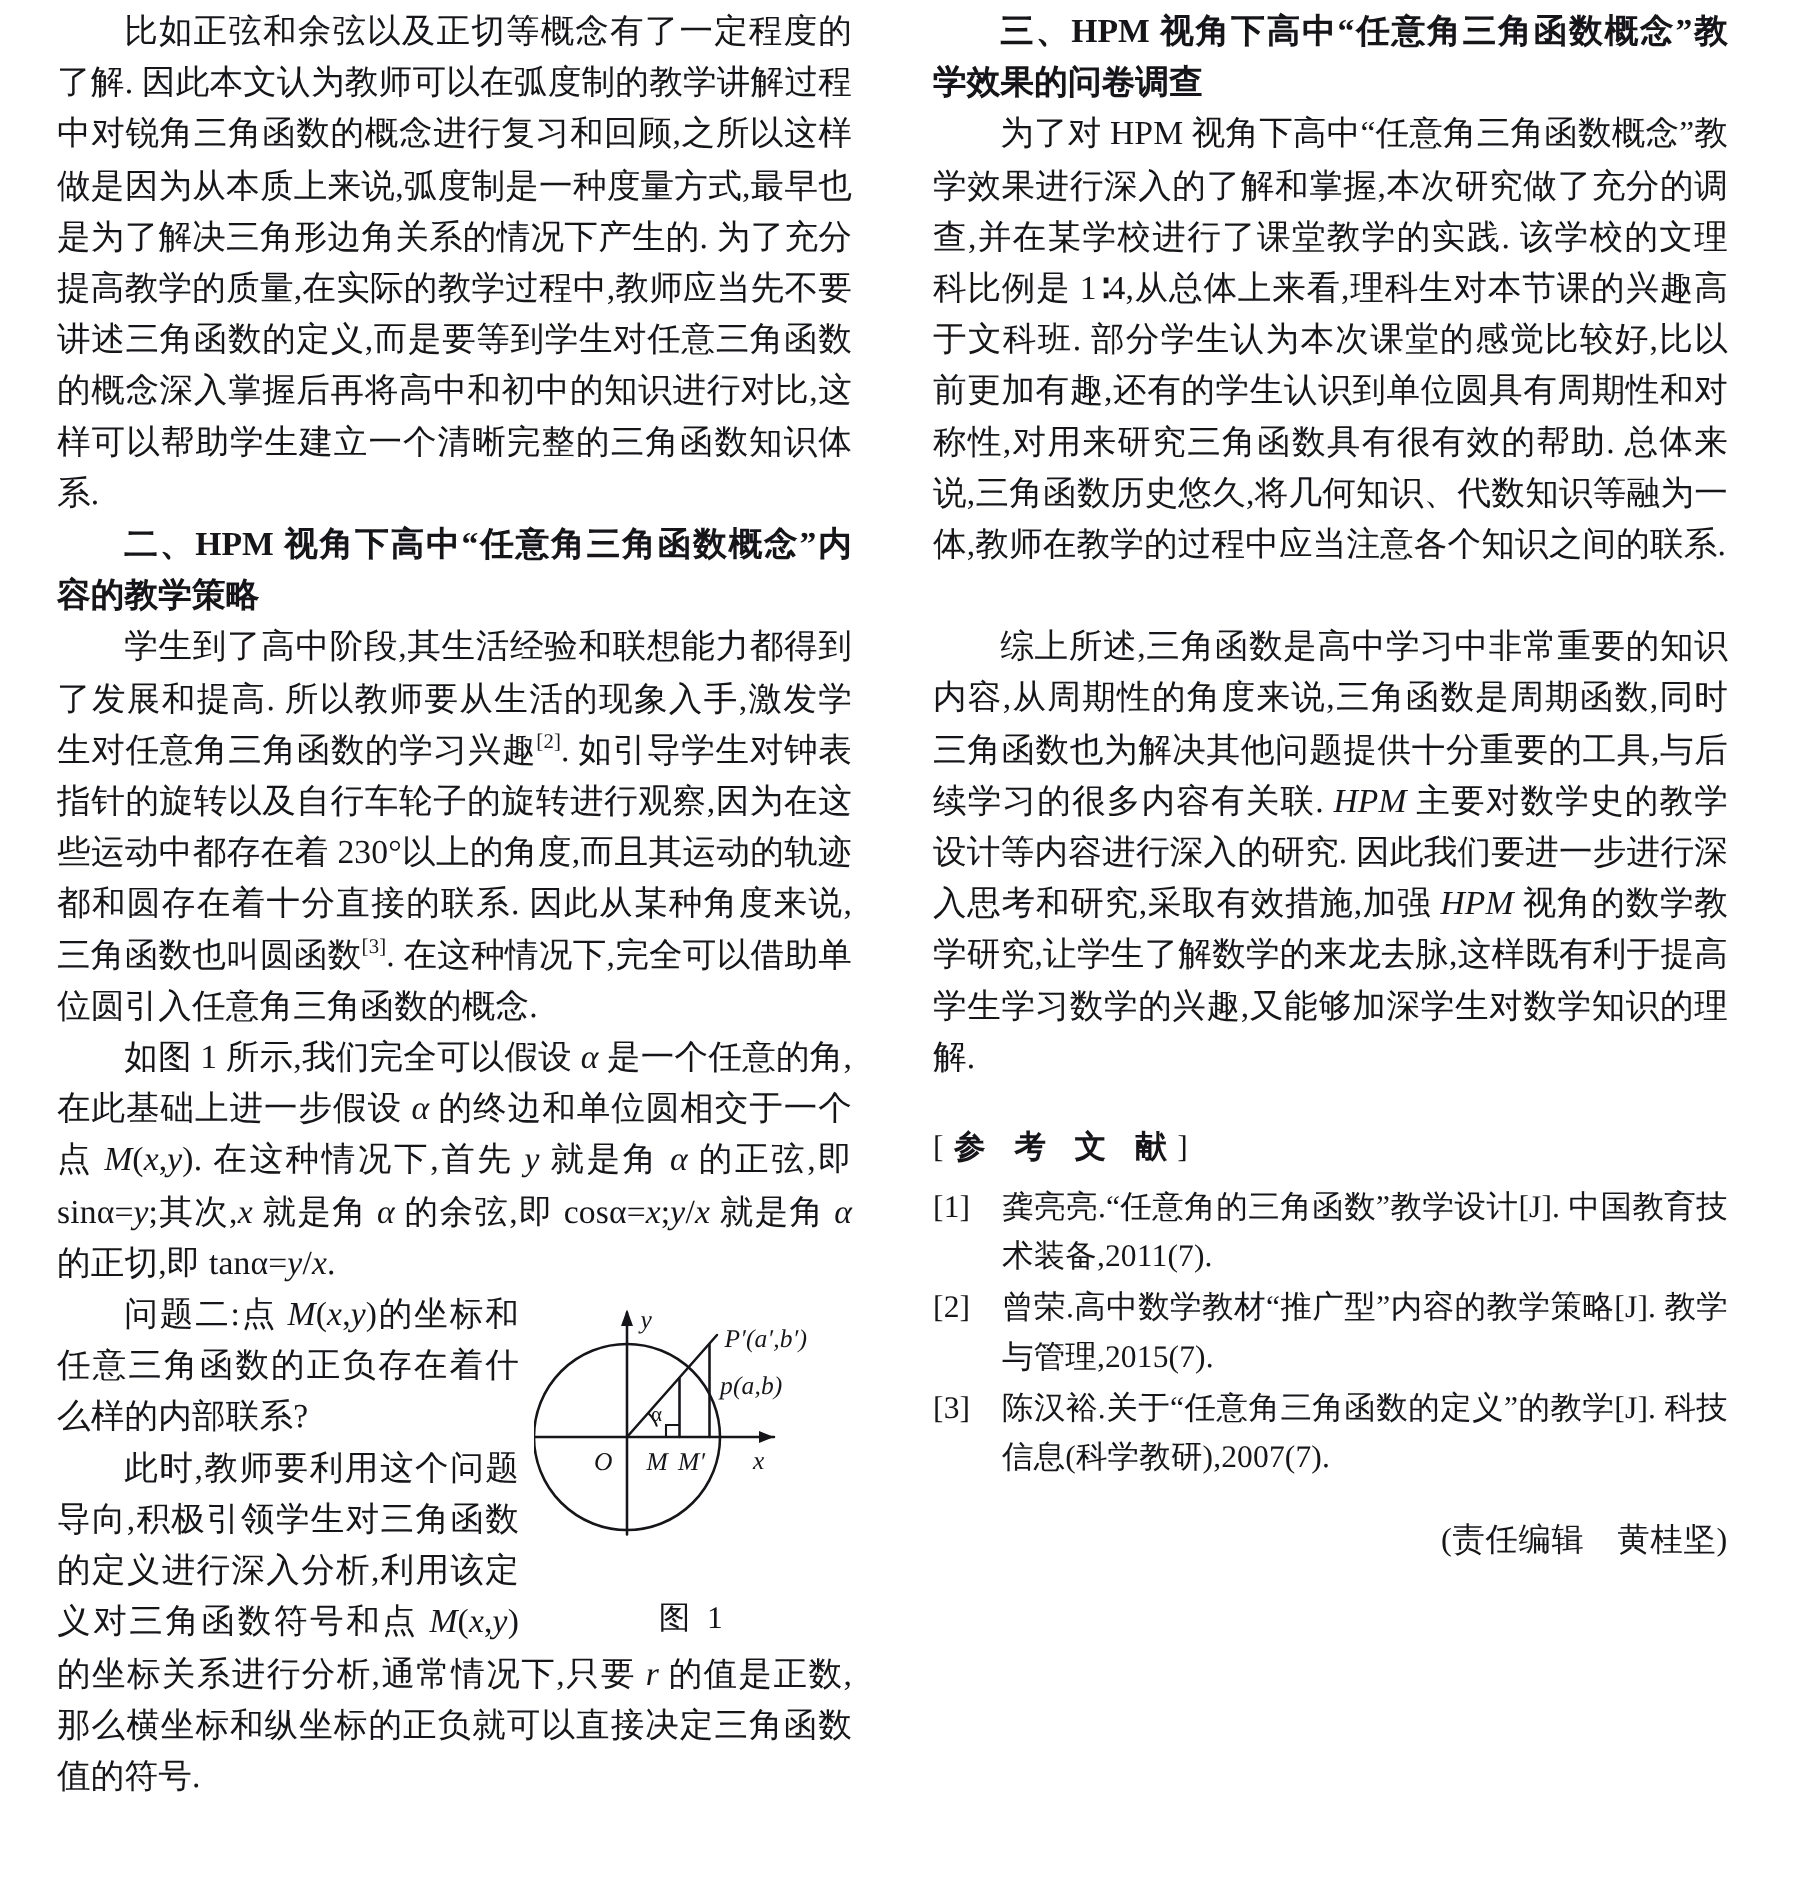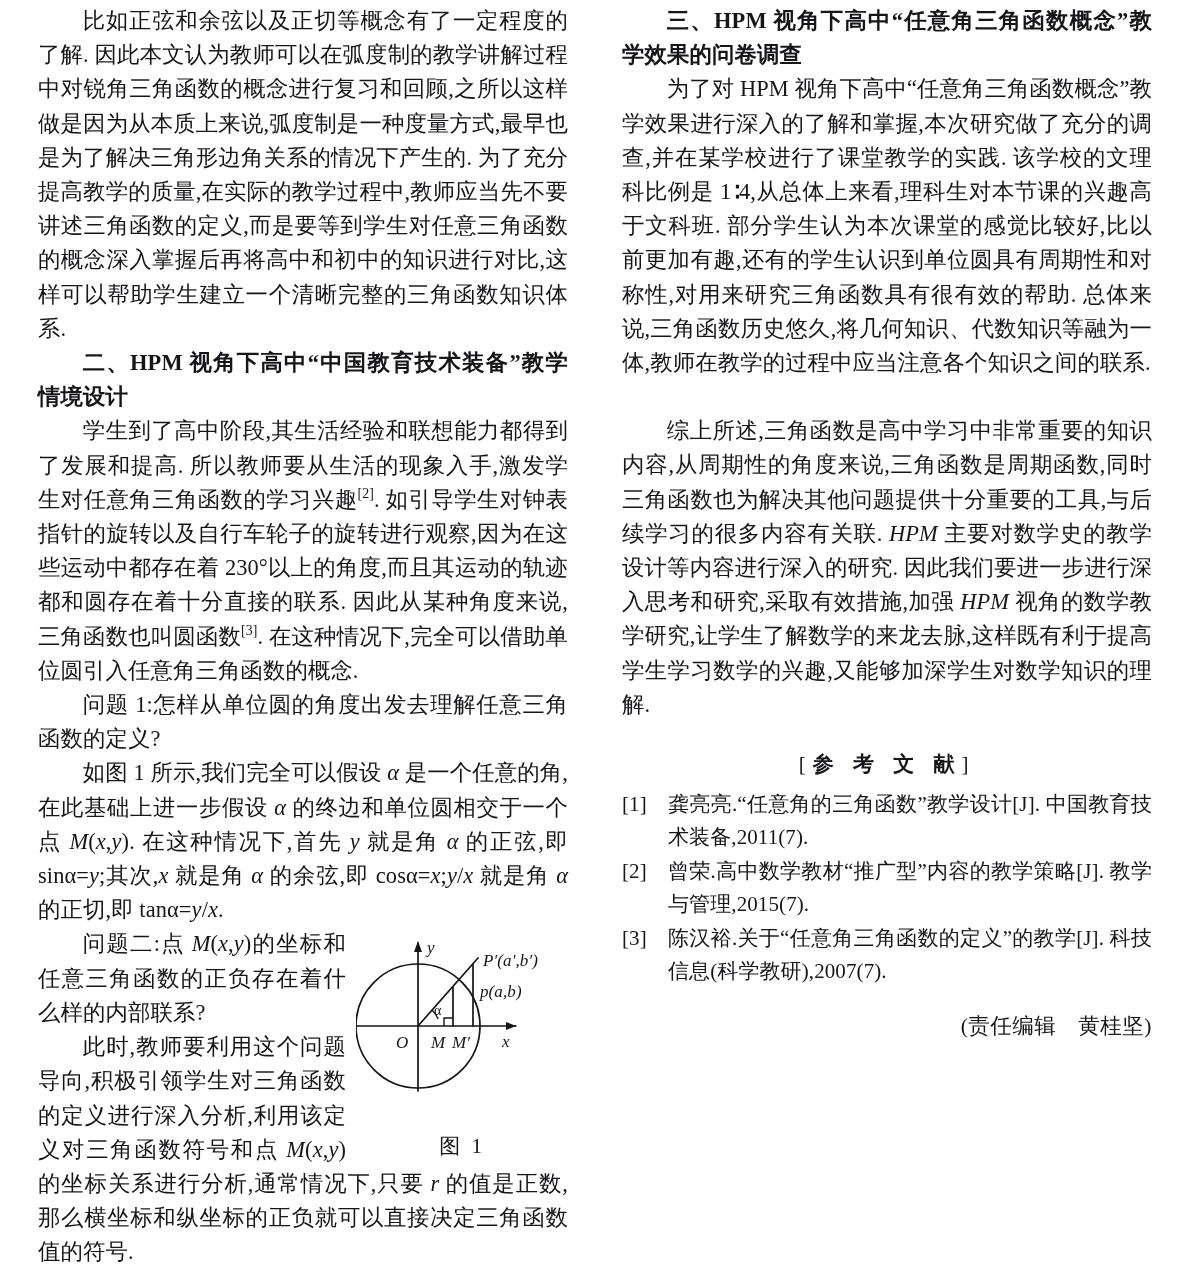--- a/index.html
+++ b/index.html
@@ -82,21 +82,21 @@
     letter-spacing: 3px;
   }
 
   
   .refs {
     margin-top: 26px;
     font-size: 21px;
     line-height: 33px;
   }
   .refs-title {
-    text-align: center;
+    text-align: left;
     font-weight: 700;
     font-size: 21px;
     letter-spacing: 7px;
     margin-bottom: 7px;
     text-indent: 0;
   }
   .refs-title .brk { letter-spacing: 7px; font-weight: 400; }
   .ref-item {
     display: flex;
     align-items: flex-start;
@@ -124,25 +124,24 @@
 </style>
 </head>
 <body>
 
 <div class="page">
 
   <div class="col col-left">
 
     <p>比如正弦和余弦以及正切等概念有了一定程度的了解. 因此本文认为教师可以在弧度制的教学讲解过程中对锐角三角函数的概念进行复习和回顾,之所以这样做是因为从本质上来说,弧度制是一种度量方式,最早也是为了解决三角形边角关系的情况下产生的. 为了充分提高教学的质量,在实际的教学过程中,教师应当先不要讲述三角函数的定义,而是要等到学生对任意三角函数的概念深入掌握后再将高中和初中的知识进行对比,这样可以帮助学生建立一个清晰完整的三角函数知识体系.</p>
 
-    <p class="heading">二、HPM 视角下高中“中国教育技术装备”教学情境设计</p>
+    <p class="heading">二、HPM 视角下高中“任意角三角函数概念”内容的教学策略</p>
 
     <p><span>学生到了高中阶段,其生活经验和联想能力都得到了发展和提高. 所以教师要从生活的现象入手,激发学生对任意角三角函数的学习兴趣</span><sup class="ref">[2]</sup><span>. 如引导学生对钟表指针的旋转以及自行车轮子的旋转进行观察,因为在这些运动中都存在着 230°以上的角度,而且其运动的轨迹都和圆存在着十分直接的联系. 因此从某种角度来说,三角函数也叫圆函数</span><sup class="ref">[3]</sup><span>. 在这种情况下,完全可以借助单位圆引入任意角三角函数的概念.</span></p>
 
-    <p>问题 1:怎样从单位圆的角度出发去理解任意三角函数的定义?</p>
 
     <p>如图 1 所示,我们完全可以假设 <span class="mathi">α</span> 是一个任意的角,在此基础上进一步假设 <span class="mathi">α</span> 的终边和单位圆相交于一个点 <span class="mathi">M</span><span class="mathu">(</span><span class="mathi">x</span><span class="mathu">,</span><span class="mathi">y</span><span class="mathu">)</span>. 在这种情况下,首先 <span class="mathi">y</span> 就是角 <span class="mathi">α</span> 的正弦,即 <span class="mathu">sinα=</span><span class="mathi">y</span>;其次,<span class="mathi">x</span> 就是角 <span class="mathi">α</span> 的余弦,即 <span class="mathu">cosα=</span><span class="mathi">x</span>;<span class="mathi">y</span><span class="mathu">/</span><span class="mathi">x</span> 就是角 <span class="mathi">α</span> 的正切,即 <span class="mathu">tanα=</span><span class="mathi">y</span><span class="mathu">/</span><span class="mathi">x</span>.</p>
 
     <div class="figure-wrap">
       <svg width="212" height="232" viewBox="0 0 212 232">
         <g stroke="#15151a" fill="none" stroke-width="1.7" stroke-linecap="round">
 
           <circle cx="62" cy="95" r="62"></circle>
 
           <line x1="0" y1="95" x2="160" y2="95"></line>

